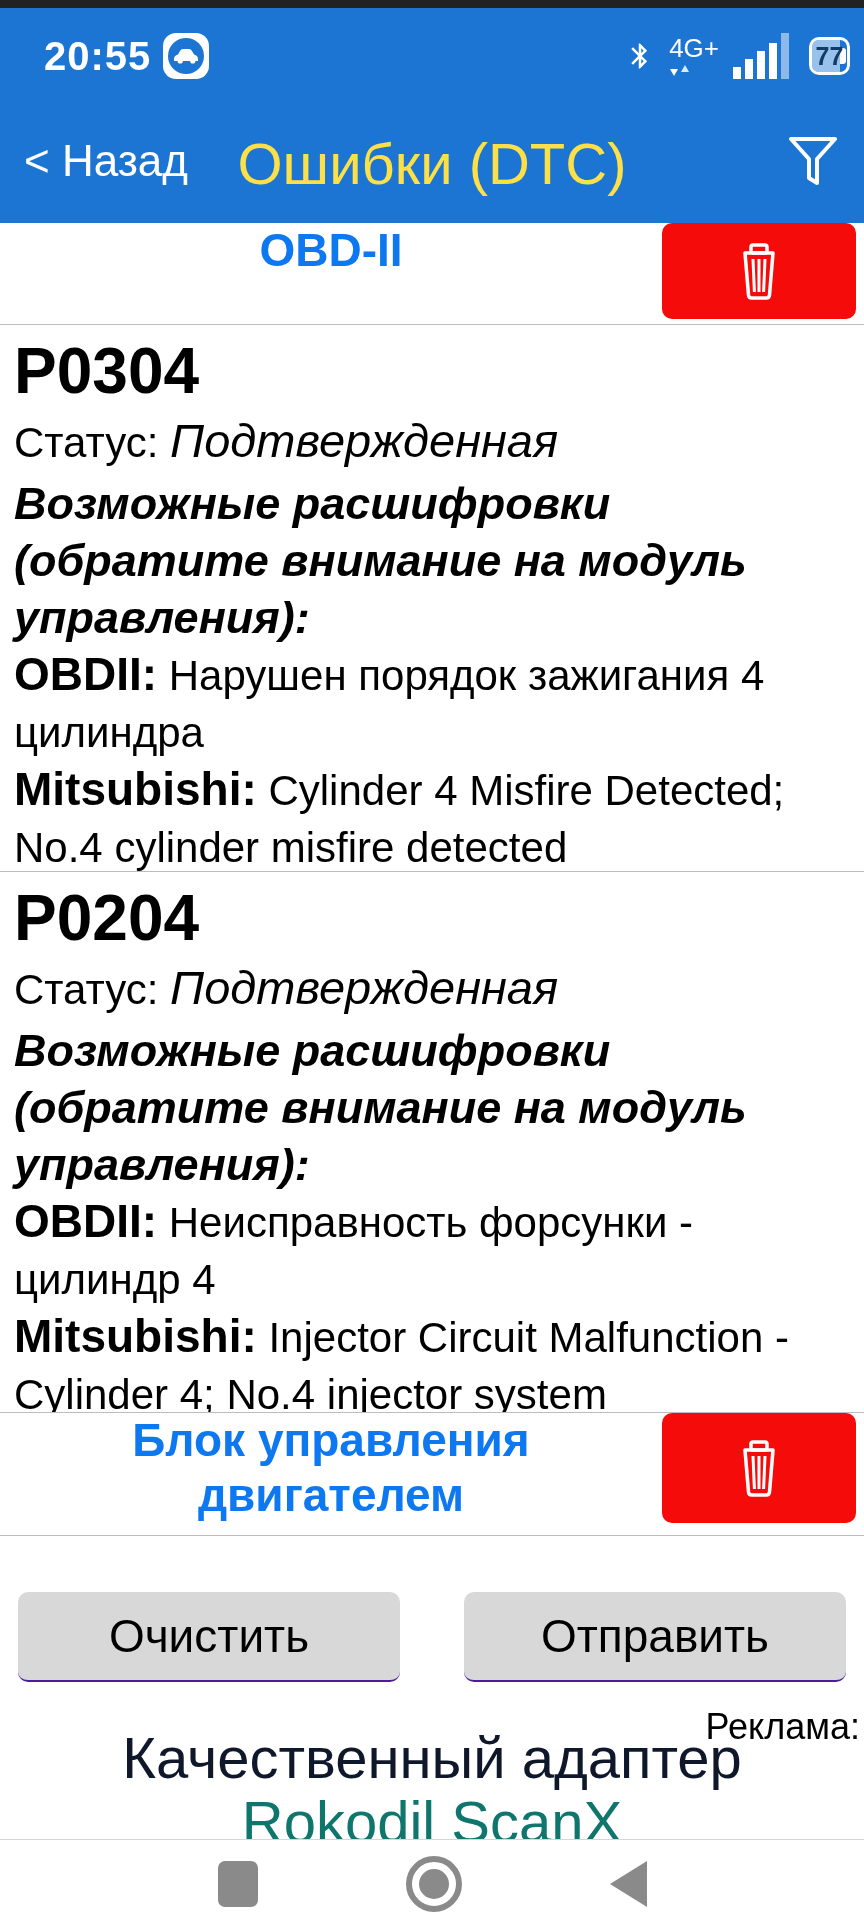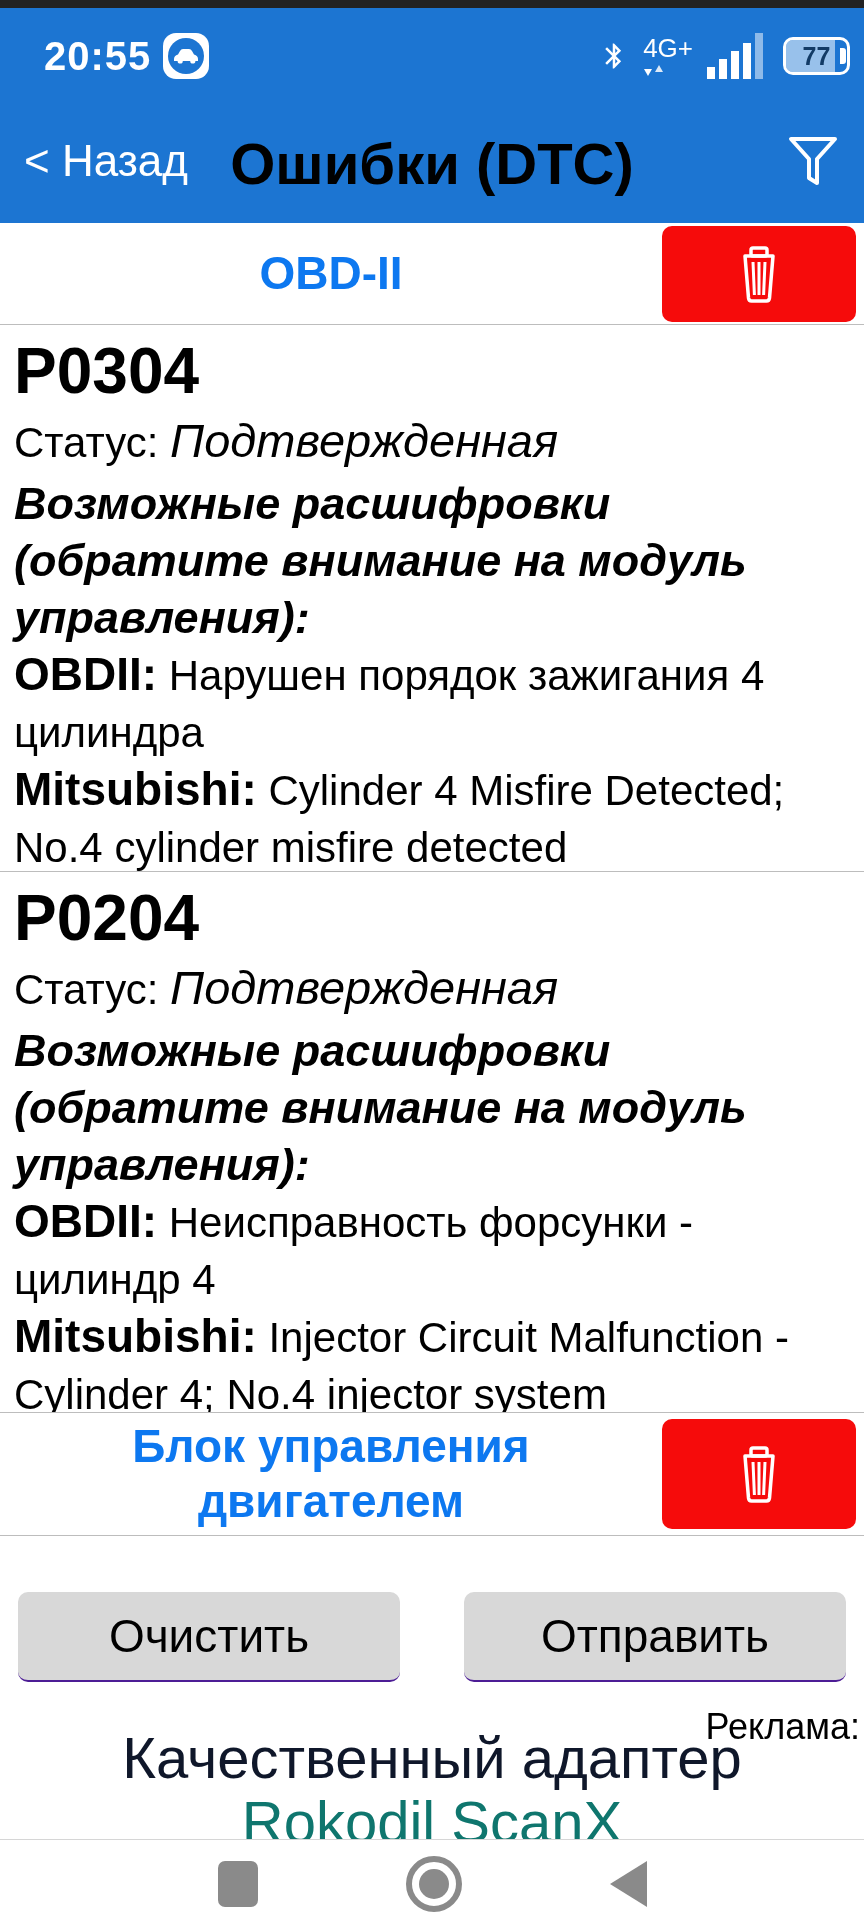--- a/index.html
+++ b/index.html
@@ -21,38 +21,38 @@
     width:46px; height:46px; background:#fff; border-radius:13px;
     margin-left:12px; display:flex; align-items:center; justify-content:center;
   }
   .sb-appicon-circle {
     width:36px; height:36px; background:#1C75D2; border-radius:50%;
     display:flex; align-items:center; justify-content:center;
   }
   .sb-right { display:flex; align-items:center; gap:14px; }
   .sb-net { display:flex; flex-direction:column; align-items:flex-start; line-height:1; gap:3px; }
   .sb-net-type { font-size:26px; font-weight:normal; color:#fff; }
-  .battery { position:relative; width:67px; height:38px; border:3px solid #fff; border-radius:10px;
+  .battery { position:relative; width:41px; height:38px; border:3px solid #fff; border-radius:10px;
              display:flex; align-items:center; justify-content:center; overflow:hidden; }
   .battery-fill { position:absolute; left:0; top:0; bottom:0; width:80%; background:rgba(255,255,255,0.55); }
   .battery-num { position:relative; font-size:25px; font-weight:bold; color:#123B66; }
   .battery-nub { width:6px; height:16px; background:#fff; border-radius:0 3px 3px 0; margin-left:-10px; }
   
   .appheader {
     flex:none; height:125px; background:#1C75D2; position:relative;
     display:flex; align-items:center; padding:0 24px;
   }
   .back-btn { color:#fff; font-size:44px; cursor:pointer; }
   .page-title {
     position:absolute; left:50%; top:50%; transform:translate(-50%,-46%);
-    color:#000000; font-size:58px; font-weight:bold; white-space:nowrap;
+    color:#fde047; font-size:58px; font-weight:normal; white-space:nowrap;
   }
   .filter-btn { margin-left:auto; cursor:pointer; display:flex; }
   
-  .group-row { flex:none; display:flex; align-items:center; background:#fff; }
+  .group-row { flex:none; display:flex; background:#fff; }
   .group-row.obd { height:101px; }
   .group-row.ecu { height:122px; }
   .group-title {
     flex:1; text-align:center; color:#0D78F0; font-weight:bold;
     font-size:46px; line-height:55px; cursor:pointer; padding:0 10px;
   }
   .trash-btn {
     flex:none; width:194px; height:96px; margin-right:8px;
     background:#F60B0B; border:none; border-radius:10px;
     display:flex; align-items:center; justify-content:center; cursor:pointer;

